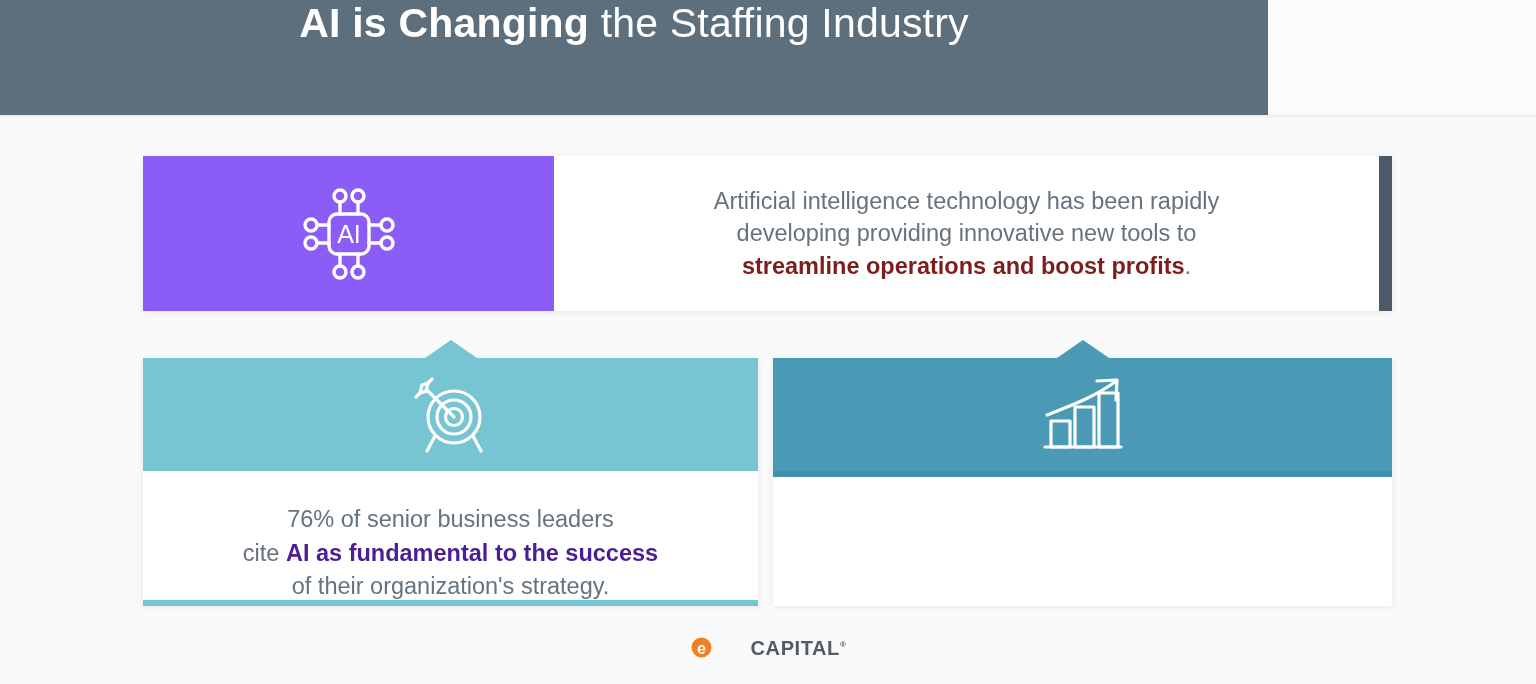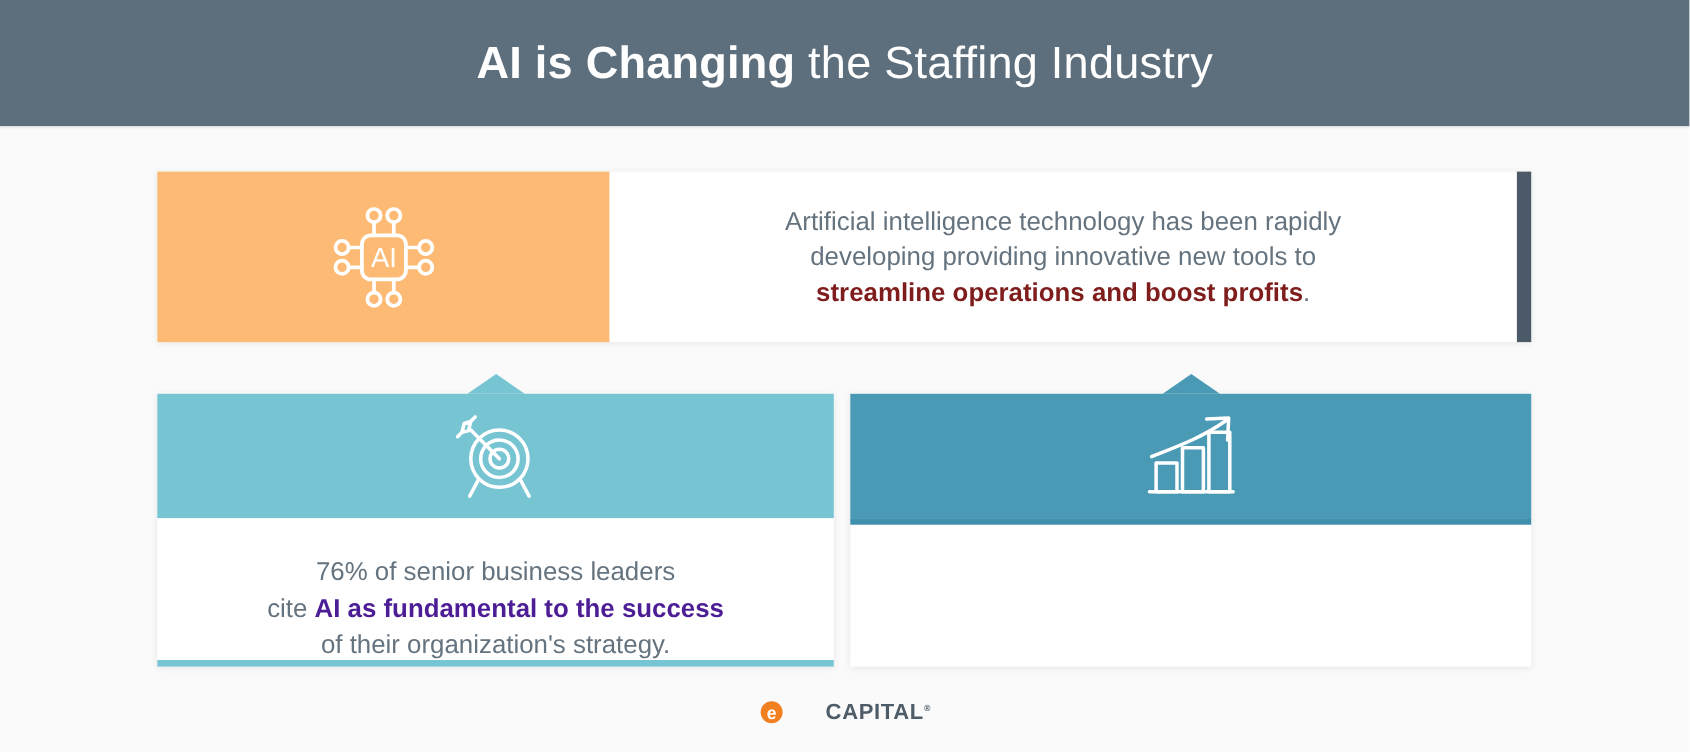--- a/index.html
+++ b/index.html
@@ -19,25 +19,24 @@
     position: relative;
     width: 1536px;
     height: 684px;
     background: #fbfbfb;
   }
 
   
   .header {
     position: absolute;
     left: 0; top: 0;
-    width: 1536px;
+    width: 1268px;
     height: 115px;
     background: #5d6e7c;
     display: flex;
-    align-items: center;
     justify-content: center;
   }
   .header-title {
     color: #ffffff;
     font-size: 41px;
     font-weight: 400;
     letter-spacing: 0.2px;
     white-space: nowrap;
   }
   .header-title b {
@@ -65,21 +64,21 @@
     position: absolute;
     left: 143px; top: 156px;
     width: 1249px; height: 155px;
     background: #ffffff;
     display: flex;
     box-shadow: 0 1px 6px rgba(90,100,110,0.13);
   }
   .top-card-icon-panel {
     width: 411px;
     height: 100%;
-    background: #fdba74;
+    background: #8b5cf6;
     display: flex;
     align-items: center;
     justify-content: center;
     flex: none;
   }
   .top-card-body {
     flex: 1;
     display: flex;
     align-items: center;
     justify-content: center;

